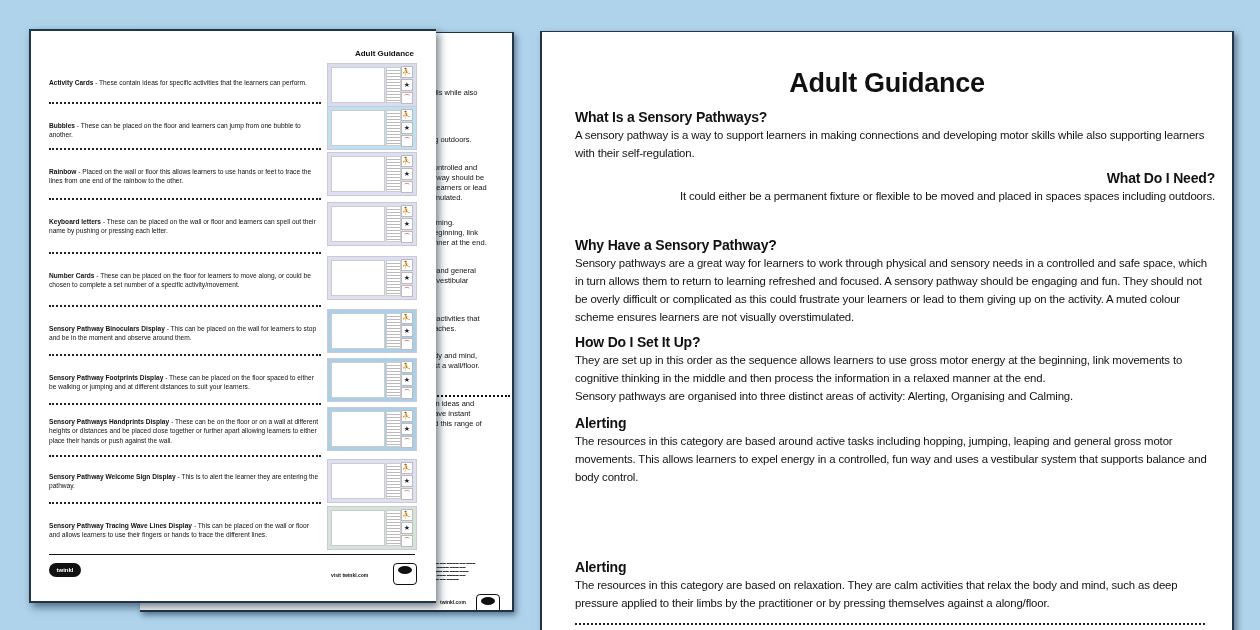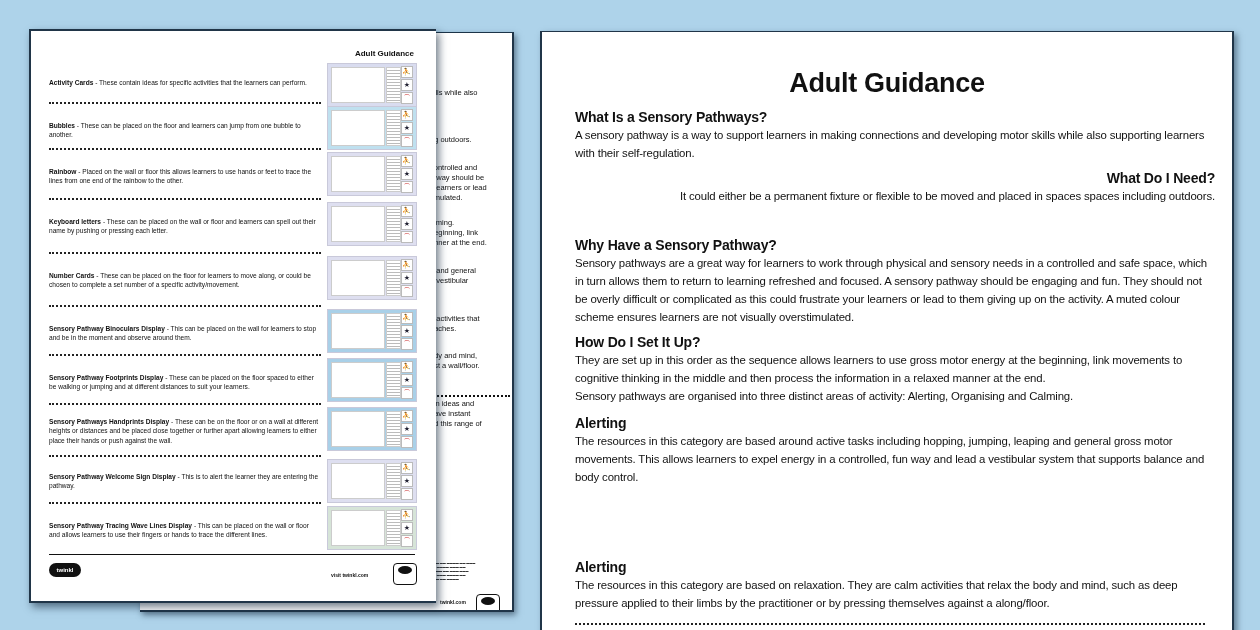--- a/index.html
+++ b/index.html
@@ -222,21 +222,21 @@
         <h2 class="pr-heading">Why Have a Sensory Pathway?</h2>
         <p class="pr-body">Sensory pathways are a great way for learners to work through physical and sensory needs in a controlled and safe space, which in turn allows them to return to learning refreshed and focused. A sensory pathway should be engaging and fun. They should not be overly difficult or complicated as this could frustrate your learners or lead to them giving up on the activity. A muted colour scheme ensures learners are not visually overstimulated.</p>
       </div>
       <div class="pr-section" style="top: 302px;">
         <h2 class="pr-heading">How Do I Set It Up?</h2>
         <p class="pr-body">They are set up in this order as the sequence allows learners to use gross motor energy at the beginning, link movements to cognitive thinking in the middle and then process the information in a relaxed manner at the end.</p>
         <p class="pr-body">Sensory pathways are organised into three distinct areas of activity: Alerting, Organising and Calming.</p>
       </div>
       <div class="pr-section" style="top: 383px;">
         <h2 class="pr-heading">Alerting</h2>
-        <p class="pr-body">The resources in this category are based around active tasks including hopping, jumping, leaping and general gross motor movements. This allows learners to expel energy in a controlled, fun way and lead a vestibular system that supports balance and body control.</p>
+        <p class="pr-body">The resources in this category are based around active tasks including hopping, jumping, leaping and general gross motor movements. This allows learners to expel energy in a controlled, fun way and uses a vestibular system that supports balance and body control.</p>
       </div>
       <div class="pr-section" style="top: 463px;">
       </div>
       <div class="pr-section" style="top: 527px;">
         <h2 class="pr-heading">Alerting</h2>
         <p class="pr-body">The resources in this category are based on relaxation. They are calm activities that relax the body and mind, such as deep pressure applied to their limbs by the practitioner or by pressing themselves against a along/floor.</p>
       </div>
     </div>
   <div class="pr-dots"></div>
 </div>

